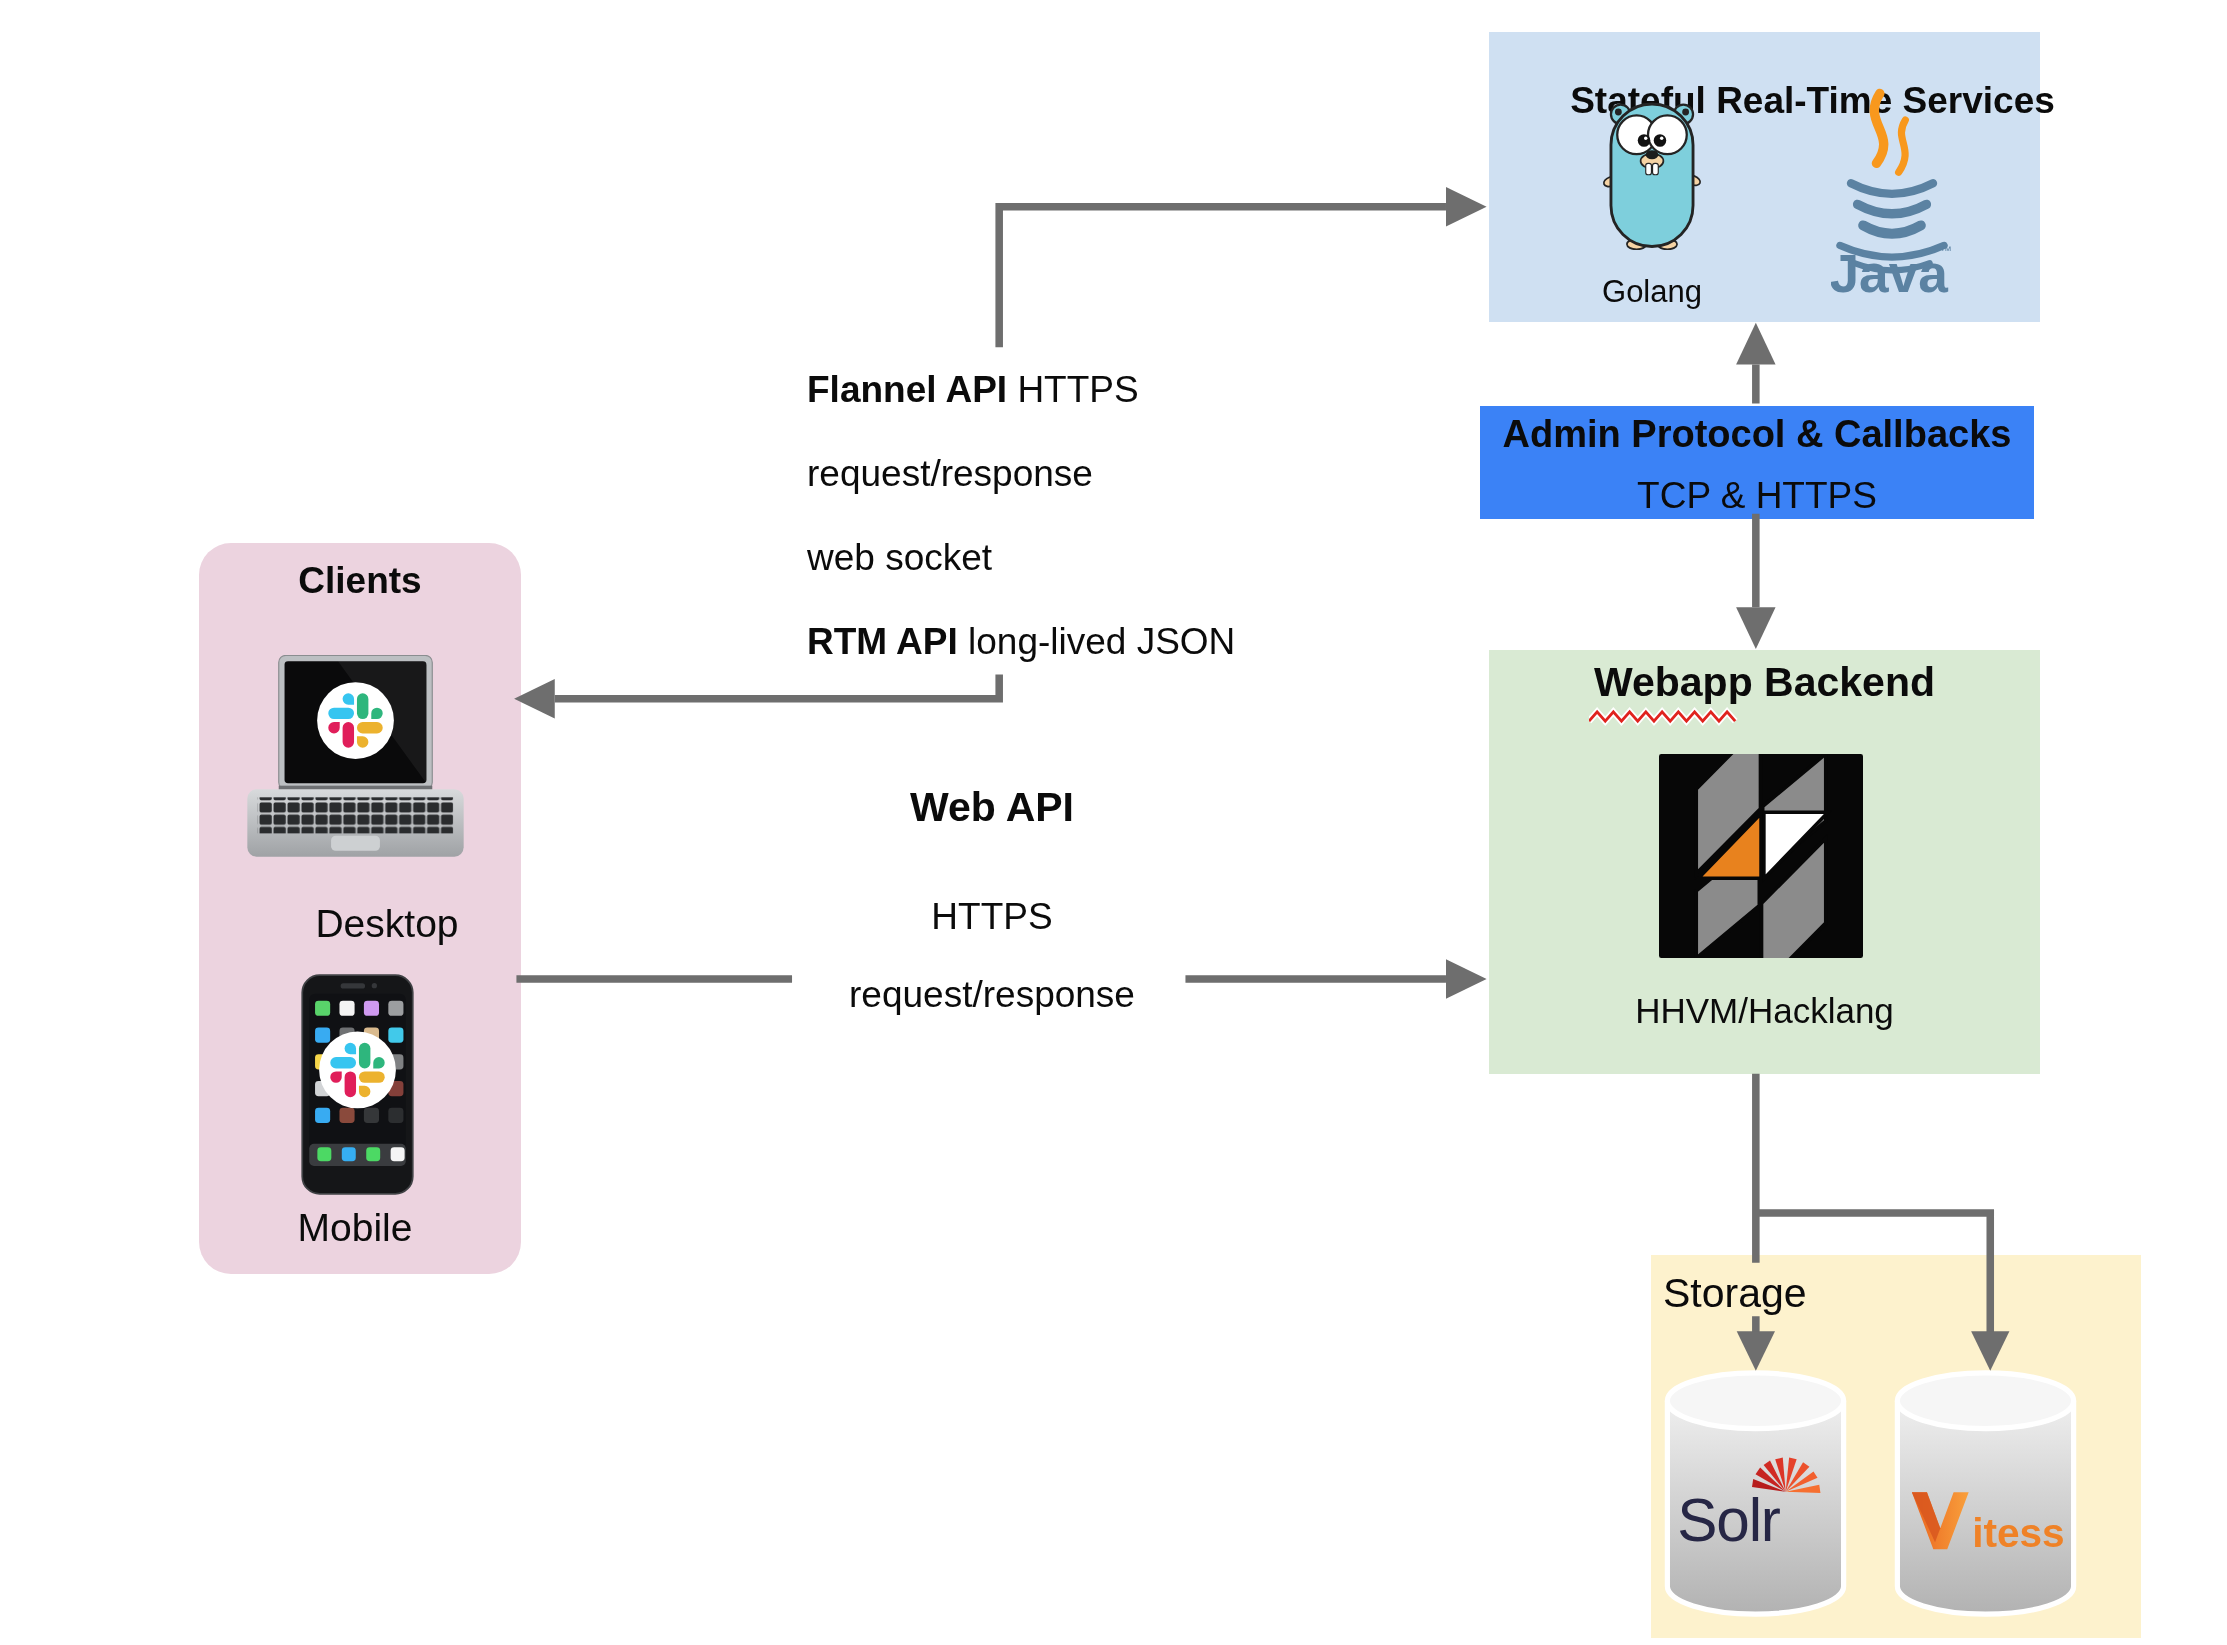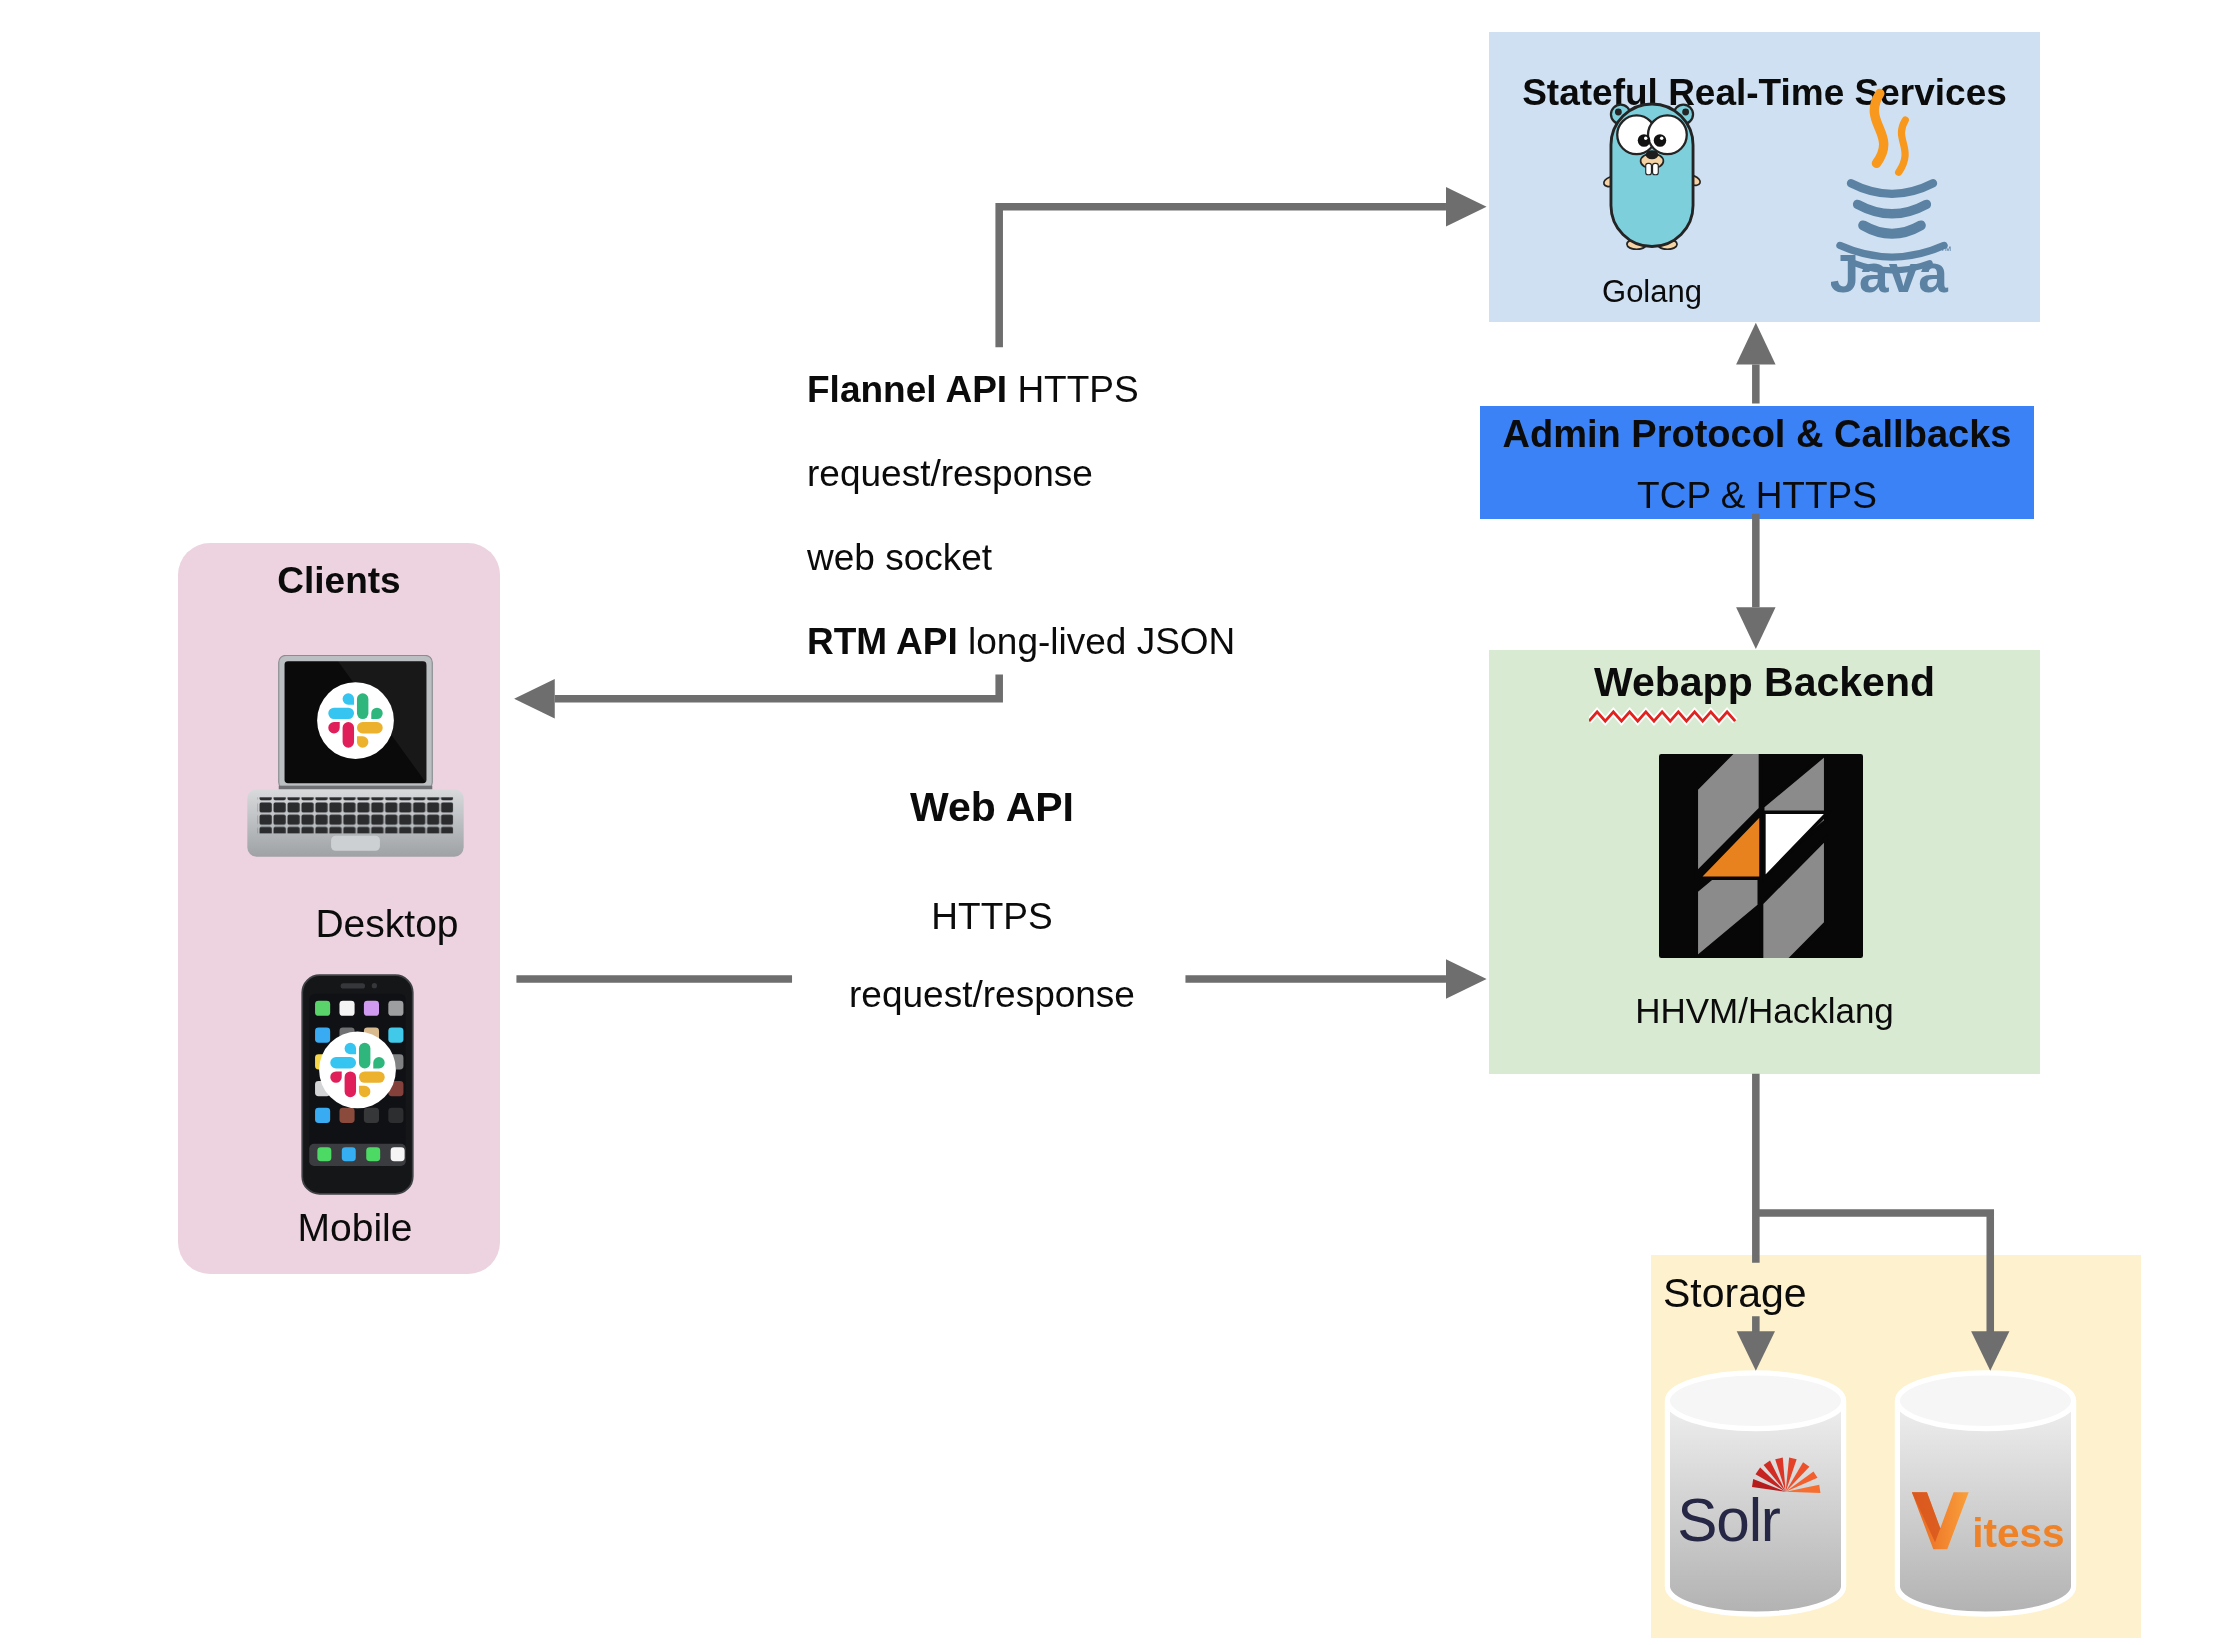--- a/index.html
+++ b/index.html
@@ -3,21 +3,21 @@
 <meta charset="utf-8">
 <style>
   html,body{margin:0;padding:0;background:#ffffff;}
   .canvas{position:relative;width:2227px;height:1646px;background:#fff;overflow:hidden;
           font-family:"Liberation Sans","DejaVu Sans",sans-serif;color:#0b0b0b;}
   .abs{position:absolute;}
   .node{position:absolute;}
   .node-title{position:absolute;left:0;width:100%;text-align:center;font-weight:bold;white-space:nowrap;}
   .center-label{position:absolute;left:0;width:100%;text-align:center;}
   
-  #clients-box{left:178px;top:543px;width:322px;height:731px;border-radius:32px;background:var(--box-clients);}
+  #clients-box{left:199px;top:543px;width:322px;height:731px;border-radius:32px;background:var(--box-clients);}
   #realtime-box{left:1489px;top:32px;width:551px;height:290px;background:var(--box-realtime);}
   #webapp-box{left:1489px;top:650px;width:551px;height:424px;background:var(--box-webapp);}
   #storage-box{left:1651px;top:1255px;width:490px;height:383px;background:var(--box-storage);}
   
   .edge-label{position:absolute;background:#ffffff;font-size:37px;line-height:84px;white-space:nowrap;}
   .b{font-weight:bold;}
   #flannel-label{left:807px;top:348px;width:464px;height:325px;}
   #webapi-label{left:818px;top:778px;width:348px;background:#fff;text-align:center;white-space:nowrap;}
   #webapi-label .l1{font-size:41px;line-height:58px;font-weight:bold;}
   #webapi-label .l2{font-size:37px;line-height:58px;margin-top:52px;}
@@ -114,21 +114,21 @@
       <rect x="70" y="298" width="24" height="24" rx="6" fill="#36aef2"></rect>
       <rect x="112" y="298" width="24" height="24" rx="6" fill="#4cd964"></rect>
       <rect x="154" y="298" width="24" height="24" rx="6" fill="#f5f5f5"></rect>
     </g>
     <circle cx="97" cy="165" r="66" fill="#ffffff"></circle>
     <use href="#slack-mark" transform="translate(50.2,118.2) scale(3.9)"></use>
   </svg>
   <div class="center-label" style="left:194px;top:1207px;width:322px;font-size:39px;line-height:41px;">Mobile</div>
 
   <div class="node" id="realtime-box">
-    <div class="node-title" style="top:39px;font-size:37px;line-height:43px;">Stateful Real-Time Services</div>
+    <div class="node-title" style="top:47px;font-size:37px;line-height:43px;margin-left:48px;">Stateful Real-Time Services</div>
   </div>
 
   <svg class="icon-svg" style="left:1595px;top:96px;" width="114" height="154" viewBox="0 0 200 270">
     <circle cx="45" cy="32" r="17" style="fill:var(--gopher-teal)" stroke="#242424" stroke-width="4"></circle>
     <circle cx="155" cy="32" r="17" style="fill:var(--gopher-teal)" stroke="#242424" stroke-width="4"></circle>
     <circle cx="41" cy="28" r="6" fill="#242424"></circle>
     <circle cx="159" cy="28" r="6" fill="#242424"></circle>
     <ellipse cx="28" cy="150" rx="13" ry="8" fill="#f5d3a4" stroke="#242424" stroke-width="3" transform="rotate(-20 28 150)"></ellipse>
     <ellipse cx="172" cy="148" rx="13" ry="8" fill="#f5d3a4" stroke="#242424" stroke-width="3" transform="rotate(20 172 148)"></ellipse>
     <ellipse cx="73" cy="260" rx="17" ry="9" fill="#f5d3a4" stroke="#242424" stroke-width="3"></ellipse>

